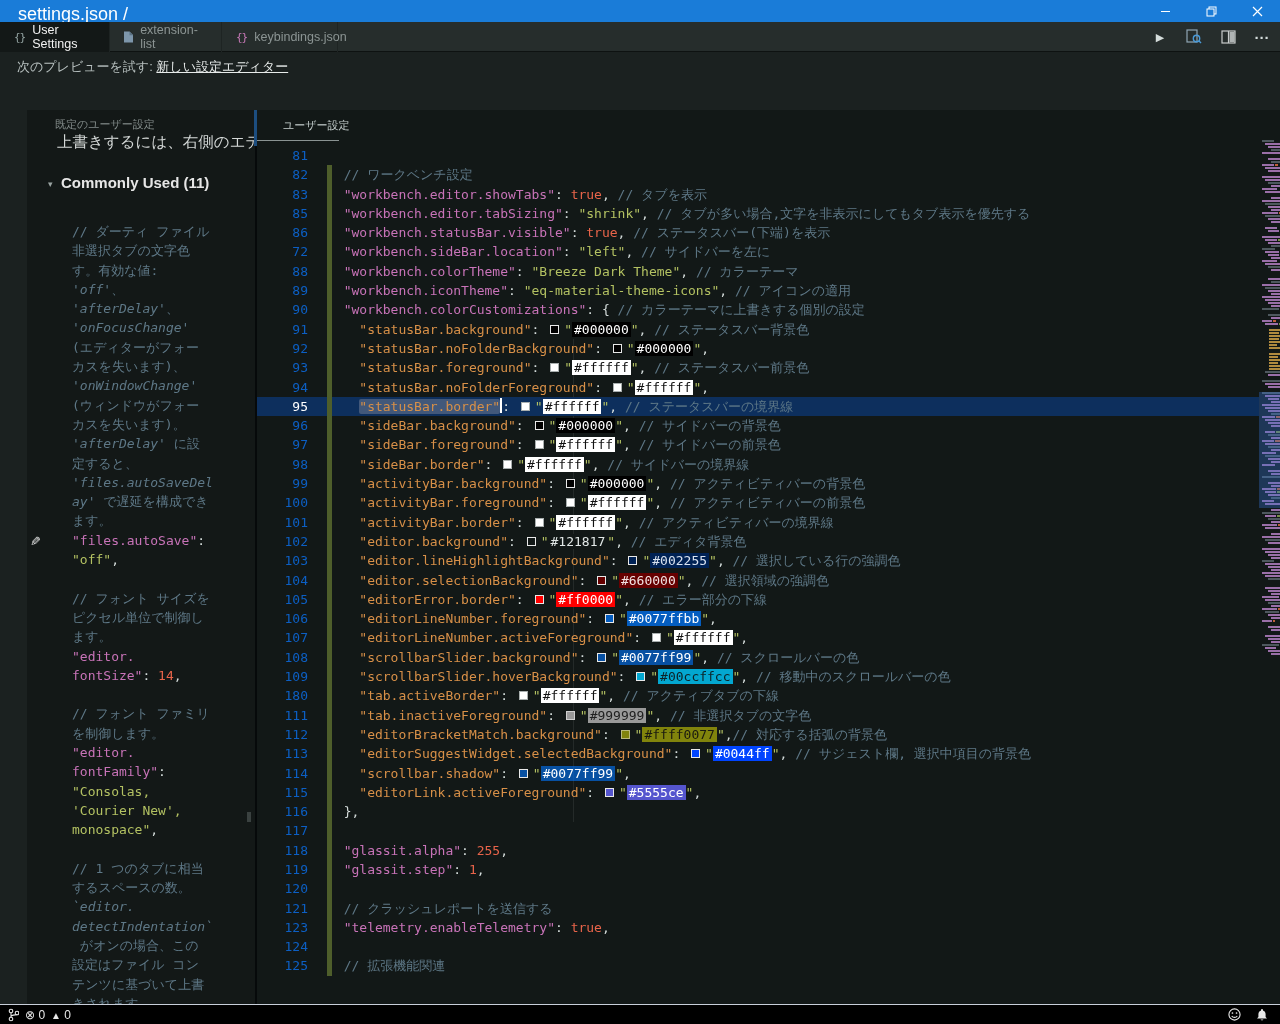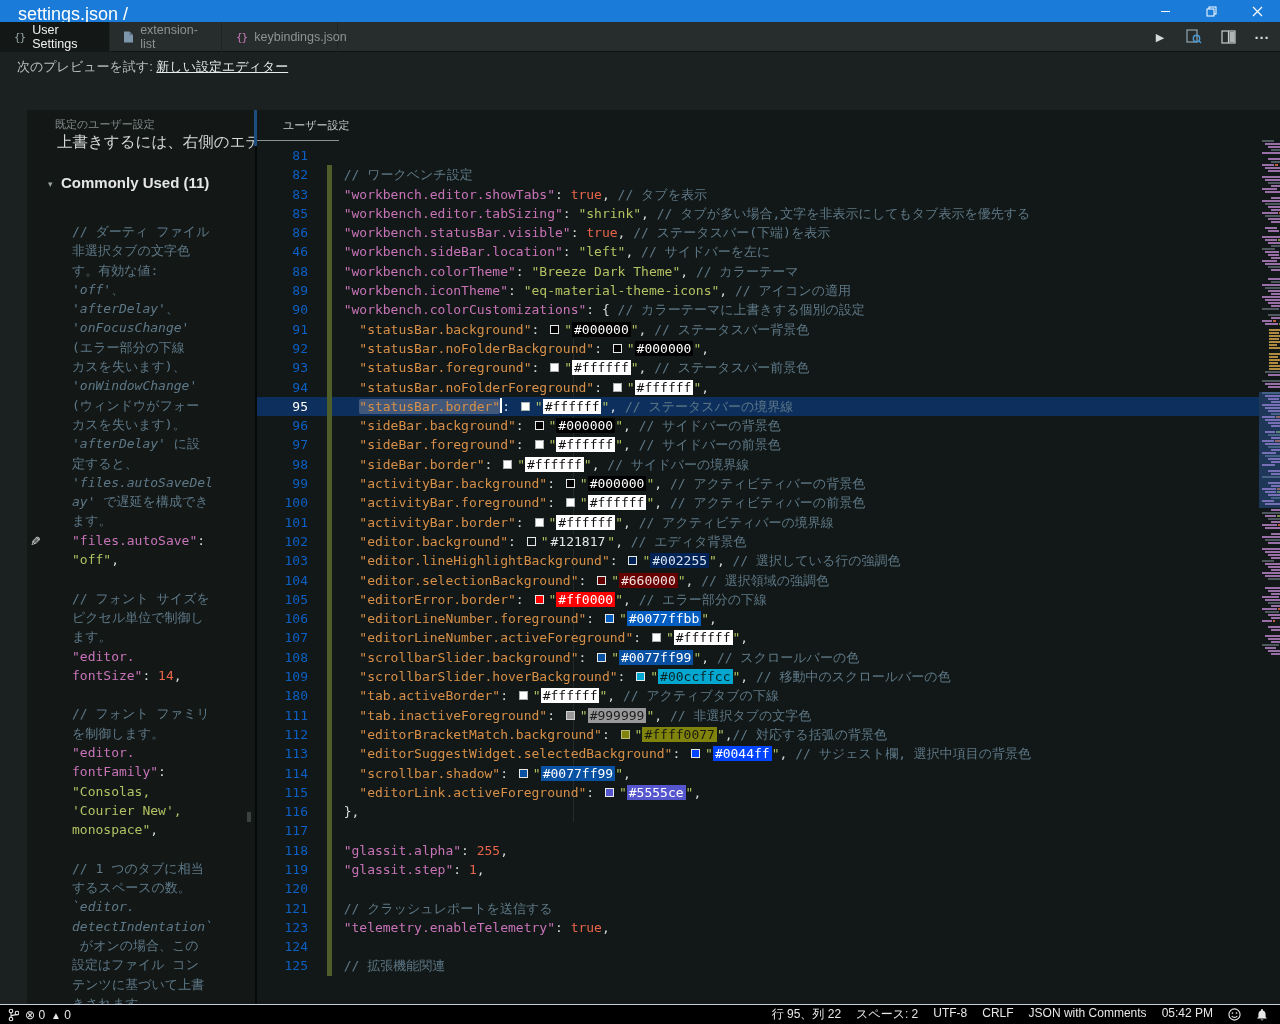--- a/index.html
+++ b/index.html
@@ -165,21 +165,21 @@
       <div id="lp-msg">上書きするには、右側のエデ</div>
       <span id="lp-twistie">▾</span>
       <div id="lp-section">Commonly Used (11)</div>
       <div id="dsl">
           <div class="dl"><span class="t-c">// ダーティ ファイル</span></div>
           <div class="dl"><span class="t-c">非選択タブの文字色</span></div>
           <div class="dl"><span class="t-c">す。有効な値:</span></div>
           <div class="dl"><span class="t-ci">'off'</span><span class="t-c">、</span></div>
           <div class="dl"><span class="t-ci">'afterDelay'</span><span class="t-c">、</span></div>
           <div class="dl"><span class="t-ci">'onFocusChange'</span></div>
-          <div class="dl"><span class="t-c">(エラー部分の下線</span></div>
+          <div class="dl"><span class="t-c">(エディターがフォー</span></div>
           <div class="dl"><span class="t-c">カスを失います)、</span></div>
           <div class="dl"><span class="t-ci">'onWindowChange'</span></div>
           <div class="dl"><span class="t-c">(ウィンドウがフォー</span></div>
           <div class="dl"><span class="t-c">カスを失います)。</span></div>
           <div class="dl"><span class="t-ci">'afterDelay'</span><span class="t-c"> に設</span></div>
           <div class="dl"><span class="t-c">定すると、</span></div>
           <div class="dl"><span class="t-ci">'files.autoSaveDel</span></div>
           <div class="dl"><span class="t-ci">ay'</span><span class="t-c"> で遅延を構成でき</span></div>
           <div class="dl"><span class="t-c">ます。</span></div>
           <div class="dl"><span class="t-k1">"files.autoSave"</span><span class="t-p">:</span></div>
@@ -239,21 +239,21 @@
             <span class="num">85</span>
             <span class="gbar"></span>
             <span class="tx"><span>  </span><span class="t-k1">"workbench.editor.tabSizing"</span><span class="t-p">: </span><span class="t-s">"shrink"</span><span class="t-p">, </span><span class="t-c">// タブが多い場合,文字を非表示にしてもタブ表示を優先する</span></span>
           </div>
           <div class="cl">
             <span class="num">86</span>
             <span class="gbar"></span>
             <span class="tx"><span>  </span><span class="t-k1">"workbench.statusBar.visible"</span><span class="t-p">: </span><span class="t-b">true</span><span class="t-p">, </span><span class="t-c">// ステータスバー(下端)を表示</span></span>
           </div>
           <div class="cl">
-            <span class="num">46</span>
+            <span class="num">72</span>
             <span class="gbar"></span>
             <span class="tx"><span>  </span><span class="t-k1">"workbench.sideBar.location"</span><span class="t-p">: </span><span class="t-s">"left"</span><span class="t-p">, </span><span class="t-c">// サイドバーを左に</span></span>
           </div>
           <div class="cl">
             <span class="num">88</span>
             <span class="gbar"></span>
             <span class="tx"><span>  </span><span class="t-k1">"workbench.colorTheme"</span><span class="t-p">: </span><span class="t-s">"Breeze Dark Theme"</span><span class="t-p">, </span><span class="t-c">// カラーテーマ</span></span>
           </div>
           <div class="cl">
             <span class="num">89</span>
@@ -634,28 +634,20 @@
             <circle cx="3" cy="3" r="1.8" fill="none" stroke="#e8e8e8" stroke-width="1.1"></circle>
             <circle cx="3" cy="11" r="1.8" fill="none" stroke="#e8e8e8" stroke-width="1.1"></circle>
             <circle cx="9" cy="5" r="1.8" fill="none" stroke="#e8e8e8" stroke-width="1.1"></circle>
             <path d="M3 4.8 v4.4 M3 8.5 c0-2 4-1.5 6-1.8" fill="none" stroke="#e8e8e8" stroke-width="1.1"></path>
           </svg>
       </span>
       <span class="sb-item"><span>⊗</span> <span>0</span></span>
       <span class="sb-item"><span style="font-size:10px;">▲</span> <span>0</span></span>
     </div>
     <div id="sb-right">
-      <span id="sb-items" style="display:flex;gap:15px;">
-          <span class="sb-item">行 95、列 22</span>
-          <span class="sb-item">スペース: 2</span>
-          <span class="sb-item">UTF-8</span>
-          <span class="sb-item">CRLF</span>
-          <span class="sb-item">JSON with Comments</span>
-          <span class="sb-item">05:42 PM</span>
-        </span>
       <span class="icon-sm">
         <svg width="13" height="13" viewBox="0 0 14 14">
             <circle cx="7" cy="7" r="6" fill="none" stroke="#e8e8e8" stroke-width="1.2"></circle>
             <circle cx="4.8" cy="5.4" r="0.9" fill="#e8e8e8"></circle>
             <circle cx="9.2" cy="5.4" r="0.9" fill="#e8e8e8"></circle>
             <path d="M4 8.6 c1.5 2 4.5 2 6 0" fill="none" stroke="#e8e8e8" stroke-width="1.2"></path>
           </svg>
       </span>
       <span class="icon-sm">
         <svg width="12" height="14" viewBox="0 0 12 14">

